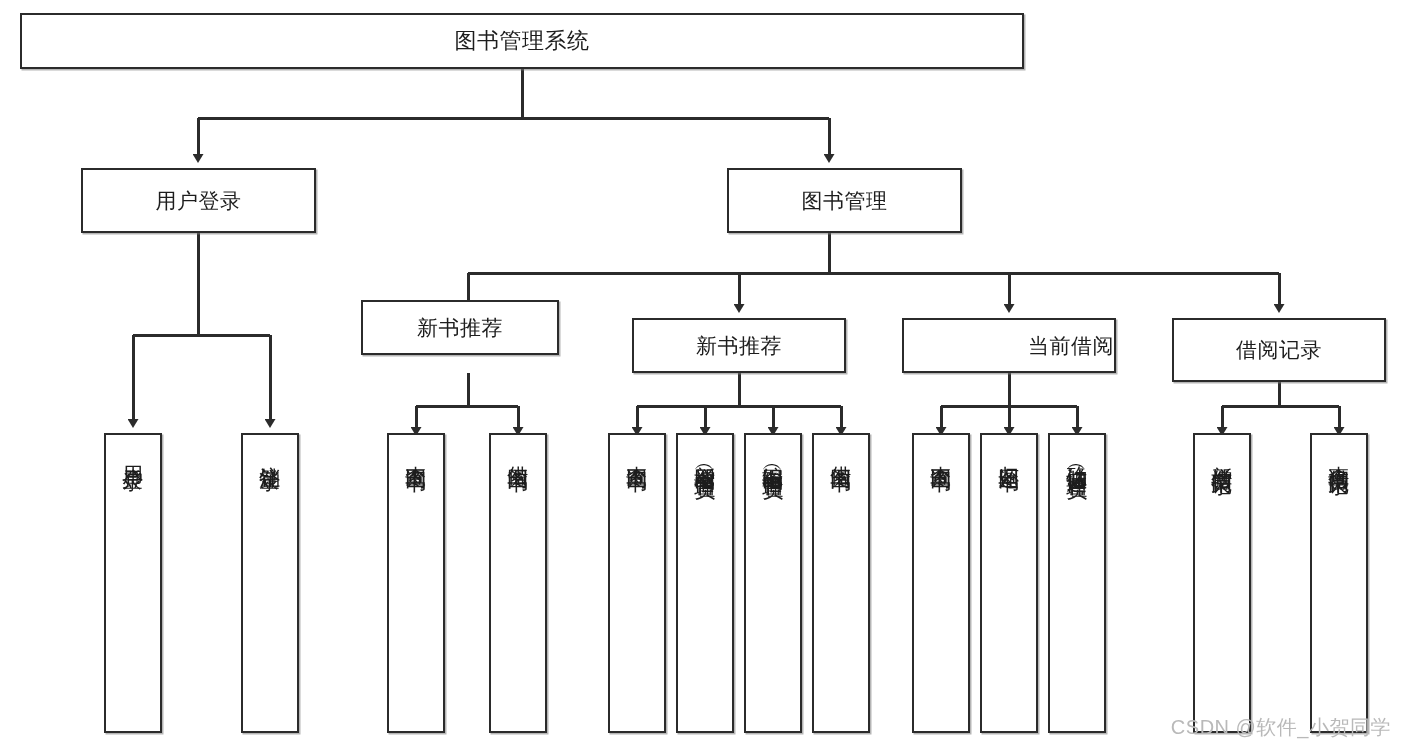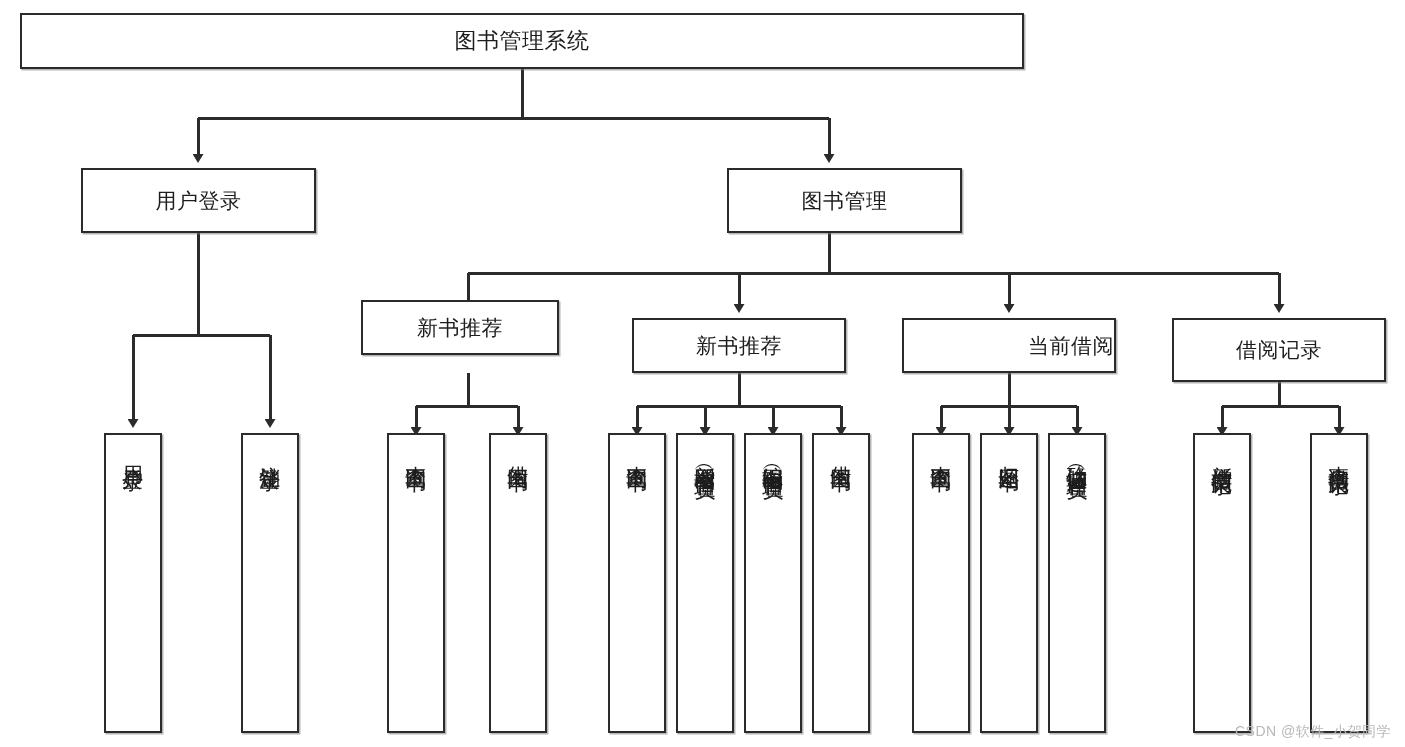--- a/index.html
+++ b/index.html
@@ -51,21 +51,21 @@
     font-size:21px;
     line-height:1.12;
     letter-spacing:2px;
     white-space:normal;
     max-height:278px;
   }
   #watermark{
     position:absolute;
     right:14px;
     bottom:6px;
-    font-size:14px;
+    font-size:20px;
     color:#b9b9b9;
     letter-spacing:0.5px;
     white-space:nowrap;
     user-select:none;
   }
 </style>
 </head>
 <body>
 
 <div id="canvas">

